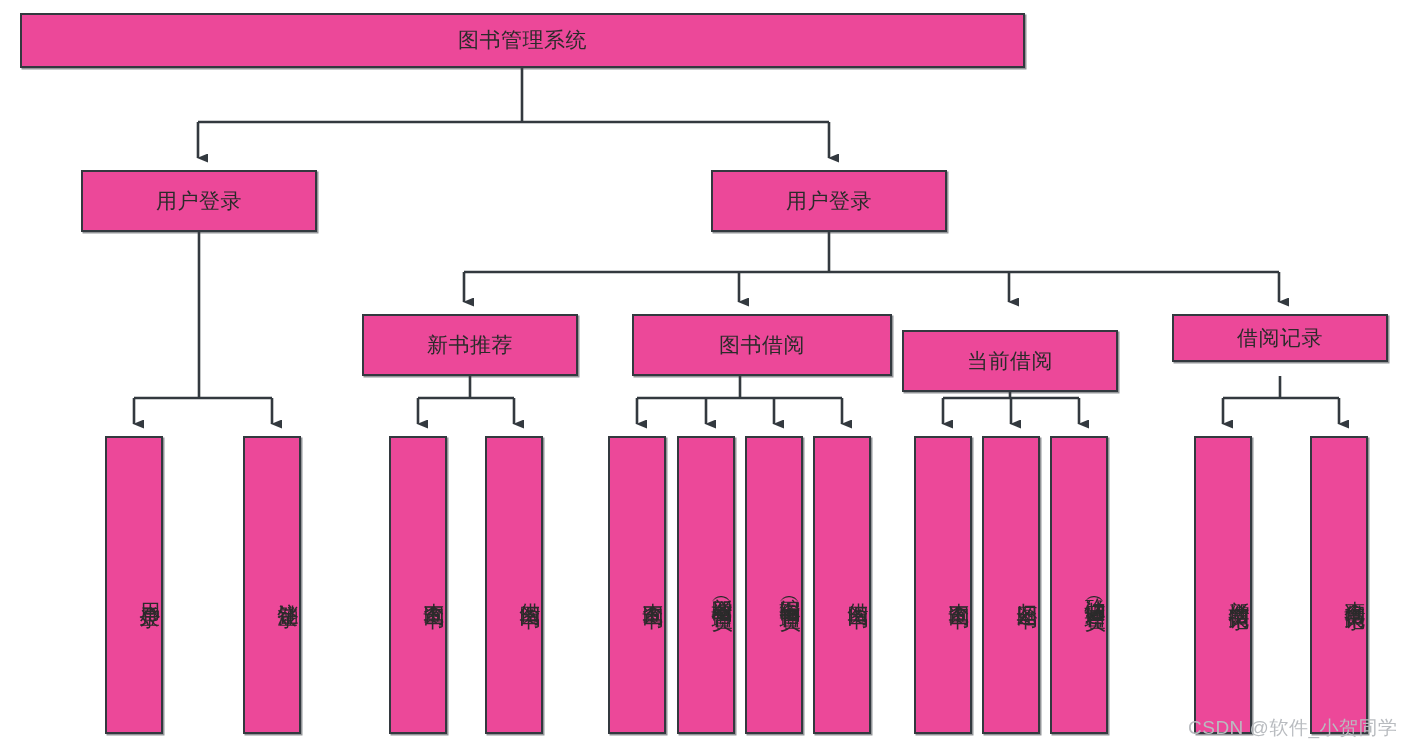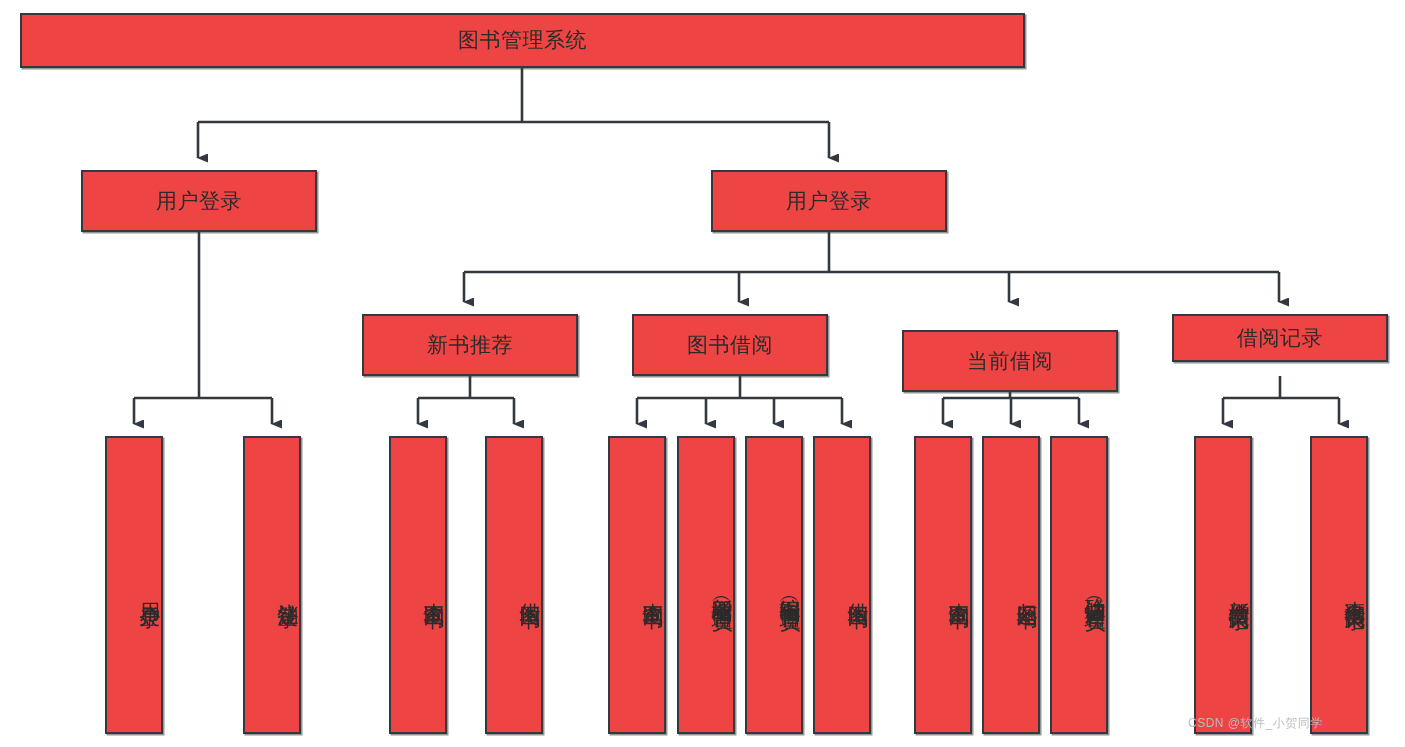--- a/index.html
+++ b/index.html
@@ -21,21 +21,21 @@
     position: absolute;
     left: 0;
     top: 0;
     width: 1405px;
     height: 747px;
     pointer-events: none;
   }
   .node {
     position: absolute;
     box-sizing: border-box;
-    background: #ef4444;
+    background: #ec4899;
     border: 2px solid #33393f;
     box-shadow: 1.5px 1.5px 0 0 rgba(60,64,70,0.55);
     display: flex;
     align-items: center;
     justify-content: center;
     color: #2b2b2b;
     line-height: 1.18;
   }
   .node-h {
     font-size: 21px;
@@ -56,21 +56,21 @@
   .node-v .node-label {
     writing-mode: vertical-rl;
     text-orientation: upright;
     font-size: 21px;
     letter-spacing: 2px;
     line-height: 1;
     white-space: nowrap;
   }
   .watermark {
     position: absolute;
-    font-size: 12px;
+    font-size: 19px;
     color: #b9bcc0;
     white-space: nowrap;
     letter-spacing: 0.5px;
   }
 </style>
 </head>
 <body>
 
 <div id="canvas">
 
@@ -135,21 +135,21 @@
       </div>
       <div class="node node-h" style="left: 711px; top: 170px; width: 236px; height: 62px;">
         <span class="node-label">用户登录</span>
       </div>
     </div>
 
   <div id="level3-container">
       <div class="node node-h" style="left: 362px; top: 314px; width: 216px; height: 62px;">
         <span class="node-label">新书推荐</span>
       </div>
-      <div class="node node-h" style="left: 632px; top: 314px; width: 196px; height: 62px;">
+      <div class="node node-h" style="left: 632px; top: 314px; width: 260px; height: 62px;">
         <span class="node-label">图书借阅</span>
       </div>
       <div class="node node-h" style="left: 902px; top: 330px; width: 216px; height: 62px;">
         <span class="node-label">当前借阅</span>
       </div>
       <div class="node node-h" style="left: 1172px; top: 314px; width: 216px; height: 48px;">
         <span class="node-label">借阅记录</span>
       </div>
     </div>
 

